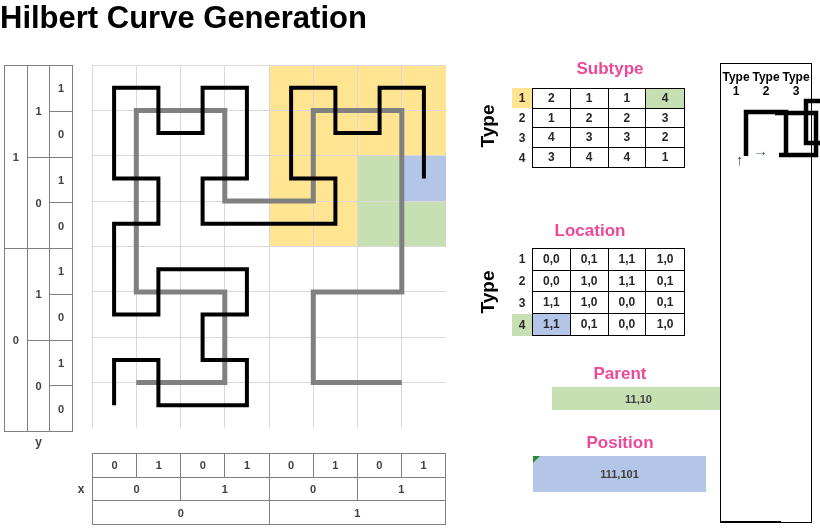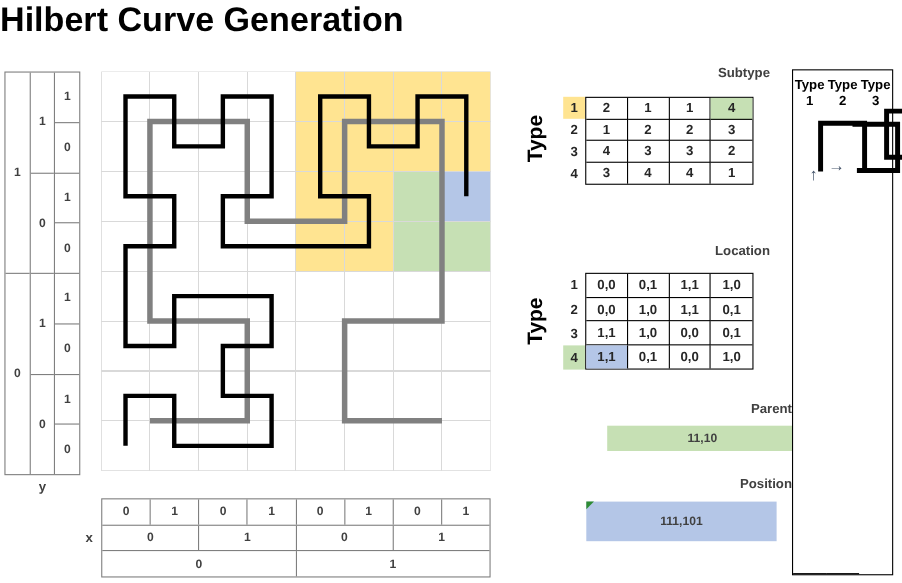--- a/index.html
+++ b/index.html
@@ -32,21 +32,21 @@
     border:1px solid #7F7F7F;display:flex;flex-direction:column;
   }
   .x-row{flex:1;display:flex;border-bottom:1px solid #7F7F7F;}
   .x-row:last-child{border-bottom:none;}
   .x-row .axis-cell{border-bottom:none;border-right:1px solid #7F7F7F;}
   .x-row .axis-cell:last-child{border-right:none;}
   .x-label{left:72px;top:482px;width:18px;text-align:center;font-size:12px;font-weight:700;color:#404040;}
   
   .grid-svg{left:92px;top:65px;}
   
-  .tbl-title{width:180px;text-align:right;font-size:12px;font-weight:600;color:#404040;}
+  .tbl-title{width:180px;text-align:center;font-size:17px;font-weight:600;color:#ec4899;}
   .rot-label{
     width:80px;height:22px;display:flex;align-items:center;justify-content:center;
     transform:rotate(-90deg);font-size:19px;font-weight:600;color:#000;
   }
   .row-headers{width:20px;display:flex;flex-direction:column;}
   .row-headers .hdr-cell{
     flex:1;display:flex;align-items:center;justify-content:center;
     font-size:12px;font-weight:700;color:#262626;
   }
   .matrix{
@@ -193,21 +193,21 @@
       <div class="m-cell">4</div>
       <div class="m-cell">3</div>
       <div class="m-cell">3</div>
       <div class="m-cell">2</div>
       <div class="m-cell">3</div>
       <div class="m-cell">4</div>
       <div class="m-cell">4</div>
       <div class="m-cell">1</div>
     </div>
 
-  <div class="abs tbl-title" style="left:520px;top:221px;">Location</div>
+  <div class="abs tbl-title" style="left:500px;top:221px;">Location</div>
   <div class="abs rot-label" style="left:448px;top:281px;">Type</div>
   <div class="abs row-headers" style="left:512px;top:248px;height:88px;" id="location-headers">
       <div class="hdr-cell">1</div>
       <div class="hdr-cell">2</div>
       <div class="hdr-cell">3</div>
       <div class="hdr-cell" style="background: rgb(198, 224, 180);">4</div>
     </div>
   <div class="abs matrix" style="left:532px;top:248px;width:153px;height:88px;" id="location-grid">
       <div class="m-cell">0,0</div>
       <div class="m-cell">0,1</div>

